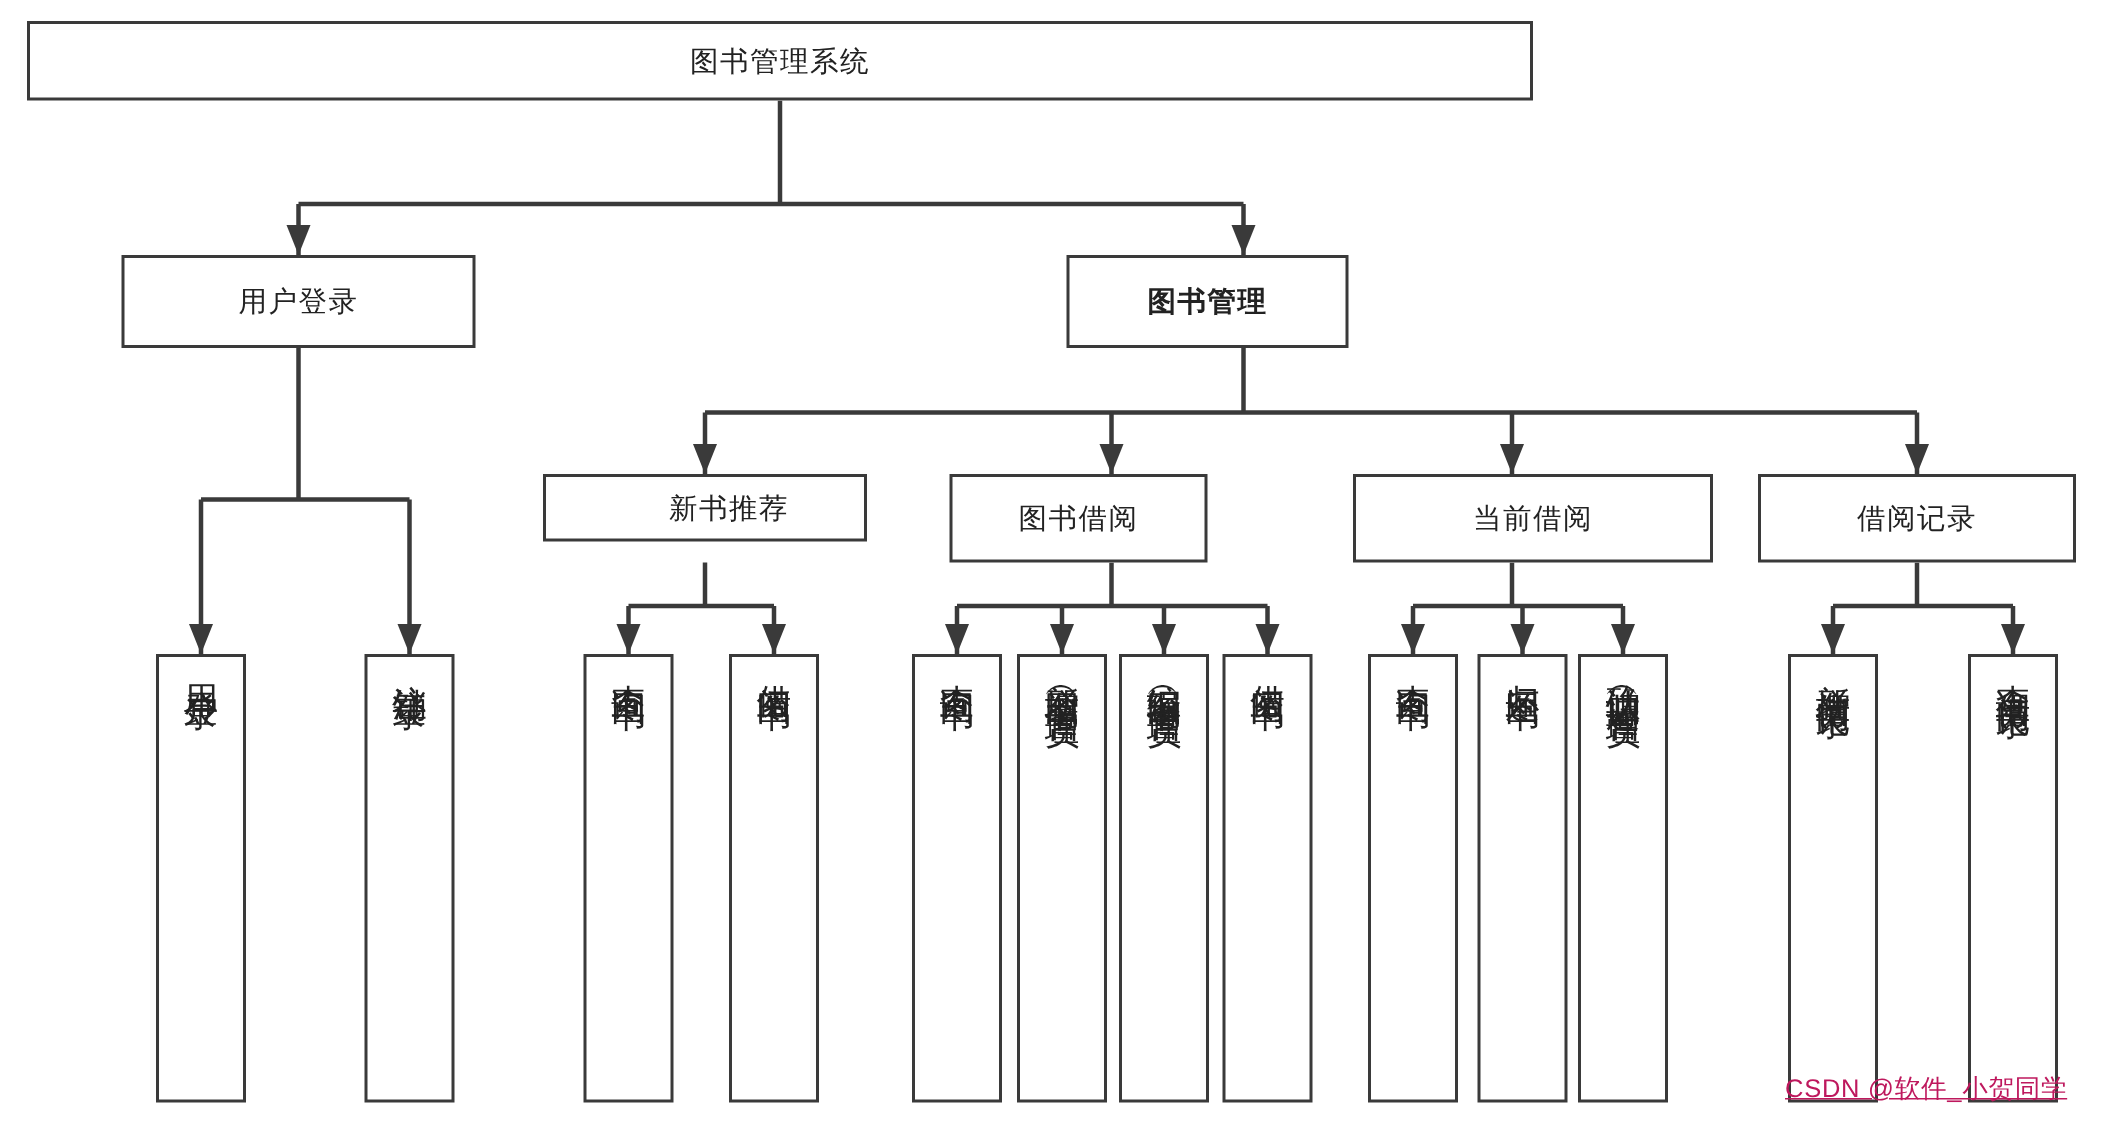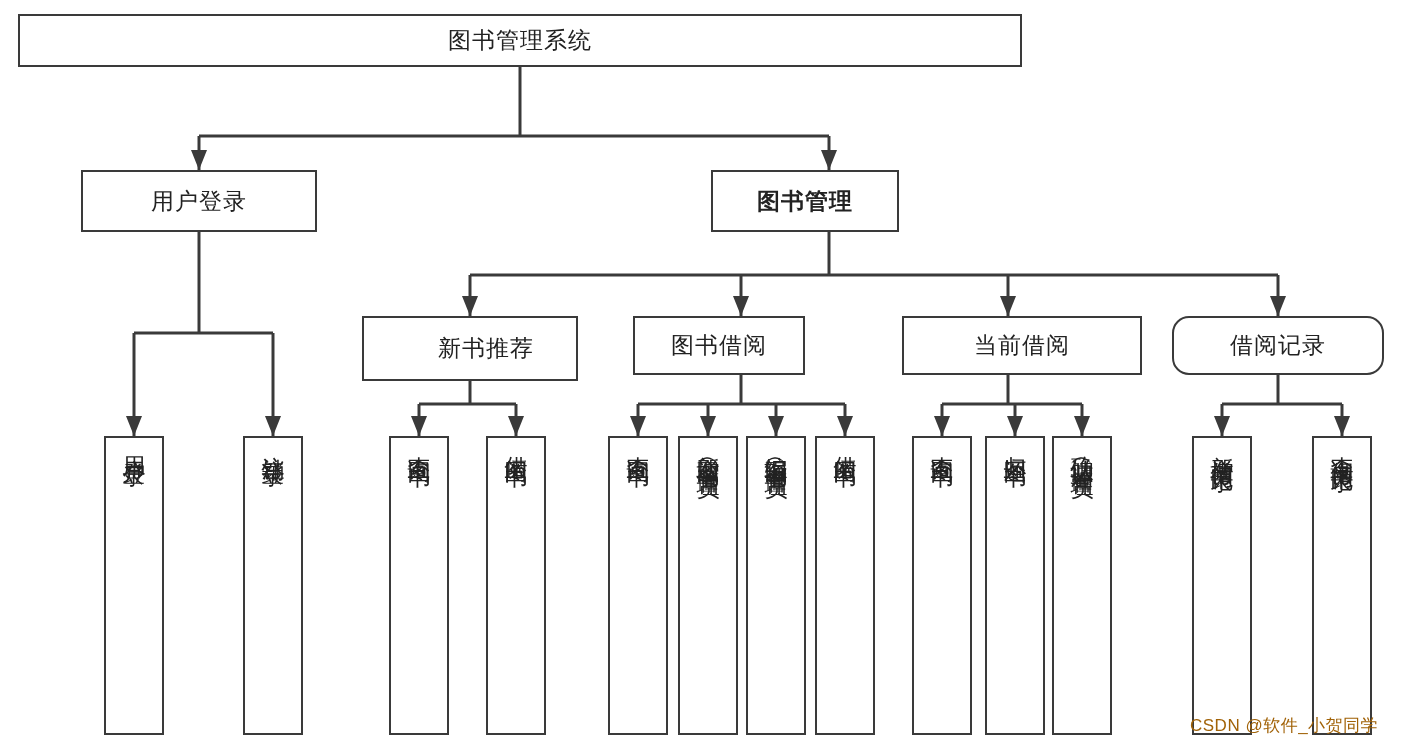--- a/index.html
+++ b/index.html
@@ -16,21 +16,21 @@
     position:absolute;
     box-sizing:border-box;
     background:#ffffff;
     border:2px solid #3a3a3a;
     display:flex;
     align-items:center;
     justify-content:center;
     color:#222222;
   }
   .node.h{            
-    font-size:23px;
+    font-size:19px;
     letter-spacing:1px;
   }
   .node.v{            
     align-items:flex-start;
     justify-content:center;
     padding-top:0;
   }
   .vtext{
     writing-mode:vertical-rl;
     text-orientation:upright;
@@ -103,24 +103,24 @@
       <line x1="1222" y1="404" x2="1342" y2="404" stroke="#3a3a3a" stroke-width="3"></line>
       <line x1="1222" y1="404" x2="1222" y2="436" stroke="#3a3a3a" stroke-width="3"></line>
       <polygon points="1214,416 1230,416 1222,436" fill="#3a3a3a"></polygon>
       <line x1="1342" y1="404" x2="1342" y2="436" stroke="#3a3a3a" stroke-width="3"></line>
       <polygon points="1334,416 1350,416 1342,436" fill="#3a3a3a"></polygon>
     </svg>
   <div id="nodes">
       <div class="node h" style="left: 18px; top: 14px; width: 1004px; height: 53px; border-color: rgb(58, 58, 58);">图书管理系统</div>
       <div class="node h" style="left: 81px; top: 170px; width: 236px; height: 62px; border-color: rgb(58, 58, 58);">用户登录</div>
       <div class="node h" style="left: 711px; top: 170px; width: 188px; height: 62px; border-color: rgb(58, 58, 58); font-weight: bold;">图书管理</div>
-      <div class="node h" style="left: 362px; top: 316px; width: 216px; height: 65px; border-color: rgb(58, 58, 58); padding-left: 32px;">新书推荐</div>
+      <div class="node h" style="left: 362px; top: 316px; width: 216px; height: 45px; border-color: rgb(58, 58, 58); padding-left: 32px;">新书推荐</div>
       <div class="node h" style="left: 633px; top: 316px; width: 172px; height: 59px; border-color: rgb(58, 58, 58);">图书借阅</div>
       <div class="node h" style="left: 902px; top: 316px; width: 240px; height: 59px; border-color: rgb(58, 58, 58);">当前借阅</div>
-      <div class="node h" style="left: 1172px; top: 316px; width: 212px; height: 59px; border-color: rgb(58, 58, 58); border-radius: 17px;">借阅记录</div>
+      <div class="node h" style="left: 1172px; top: 316px; width: 212px; height: 59px; border-color: rgb(58, 58, 58);">借阅记录</div>
       <div class="node v" style="left: 104px; top: 436px; width: 60px; height: 299px; border-color: rgb(58, 58, 58);">
         <span class="vtext">用户登录</span>
       </div>
       <div class="node v" style="left: 243px; top: 436px; width: 60px; height: 299px; border-color: rgb(58, 58, 58);">
         <span class="vtext">注销登录</span>
       </div>
       <div class="node v" style="left: 389px; top: 436px; width: 60px; height: 299px; border-color: rgb(58, 58, 58);">
         <span class="vtext">查询图书</span>
       </div>
       <div class="node v" style="left: 486px; top: 436px; width: 60px; height: 299px; border-color: rgb(58, 58, 58);">
@@ -147,14 +147,14 @@
       <div class="node v" style="left: 1052px; top: 436px; width: 60px; height: 299px; border-color: rgb(58, 58, 58);">
         <span class="vtext">确认归还（管理员）</span>
       </div>
       <div class="node v" style="left: 1192px; top: 436px; width: 60px; height: 299px; border-color: rgb(58, 58, 58);">
         <span class="vtext">新增借阅记录</span>
       </div>
       <div class="node v" style="left: 1312px; top: 436px; width: 60px; height: 299px; border-color: rgb(58, 58, 58);">
         <span class="vtext">查询借阅记录</span>
       </div>
     </div>
-  <div class="watermark" style="left: 1190px; top: 714px; color: #a16207;">CSDN @软件_小贺同学</div>
+  <div class="watermark" style="left: 1190px; top: 714px; color: #be185d; text-decoration: underline;">CSDN @软件_小贺同学</div>
 </div>
 
 </body></html>

